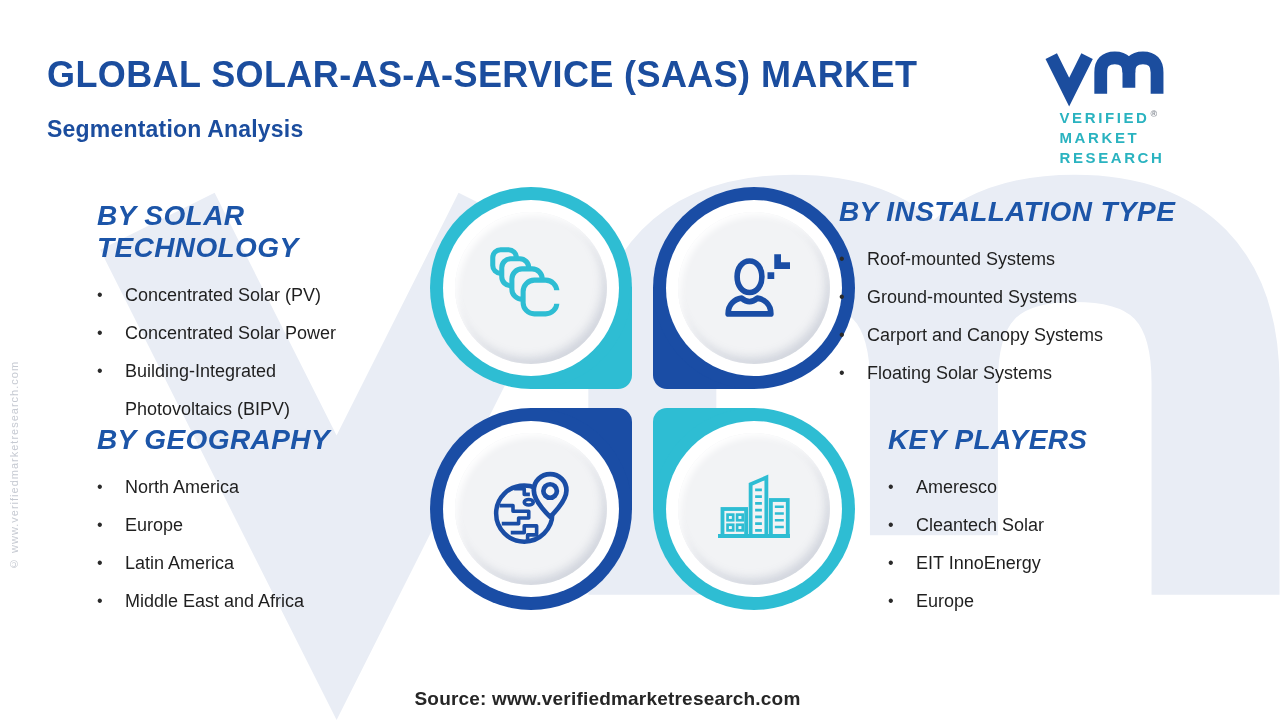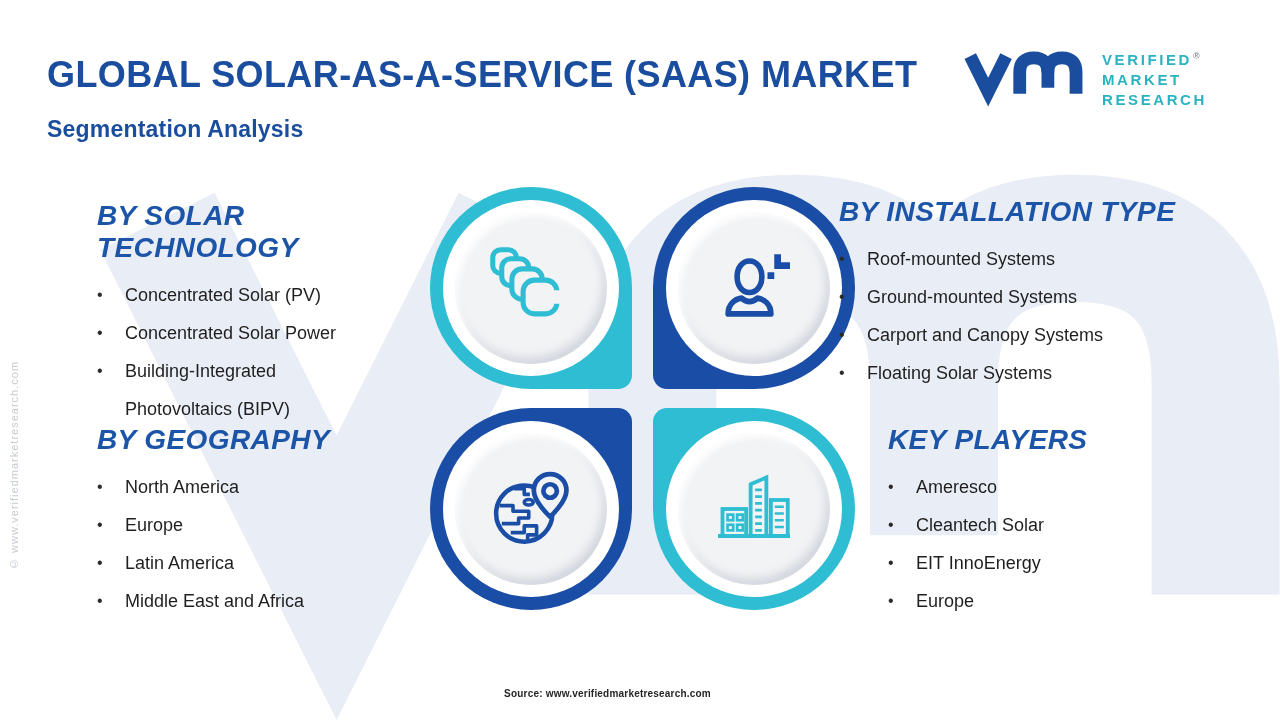--- a/index.html
+++ b/index.html
@@ -25,21 +25,21 @@
     writing-mode:vertical-rl;transform:rotate(180deg);
     font-size:11px;color:var(--side_watermark_gray);letter-spacing:1px;}
 
   
   .title{position:absolute;left:47px;top:38px;z-index:3;
     font-size:36px;font-weight:800;letter-spacing:.4px;color:var(--brand_blue);margin-top:16px;}
   .subtitle{position:absolute;left:47px;top:116px;z-index:3;
     font-size:23px;font-weight:700;letter-spacing:.2px;color:var(--brand_blue);}
 
   
-  .logo{position:absolute;left:960px;top:46px;width:290px;height:70px;z-index:3;display:flex;align-items:flex-start;}
+  .logo{position:absolute;left:960px;top:46px;width:290px;height:70px;z-index:3;display:flex;align-items:center;flex-direction:column;}
   .logo-mono{width:128px;height:58px;overflow:visible;flex:0 0 auto;}
   .logo-mono path{stroke:var(--brand_blue);fill:none;stroke-width:30;}
   .logo-text{margin-left:14px;color:var(--logo_teal);font-weight:700;
     font-size:15px;line-height:20px;letter-spacing:2.6px;}
   .logo-text .reg{font-size:9px;color:#8a8f98;vertical-align:super;letter-spacing:0;margin-left:1px;}
 
   
   .section{position:absolute;z-index:3;}
   .section h2{font-size:28px;font-weight:800;letter-spacing:.4px;color:var(--heading_blue);margin-bottom:12px;font-style:italic;}
   .section ul{list-style:none;}
@@ -70,21 +70,21 @@
     display:flex;align-items:center;justify-content:center;}
   .icon{width:90px;height:90px;}
   .icon-teal{color:var(--teal);}
   .icon-blue{color:var(--petal_blue);}
   .icon .stroke{stroke:currentColor;fill:none;}
   .icon .maskfill{fill:var(--circle_gray);stroke:currentColor;}
   .icon .solidfill{fill:currentColor;stroke:none;}
 
   
   .footer{position:absolute;left:0;top:688px;width:1215px;text-align:center;z-index:3;
-    font-size:10px;font-weight:700;letter-spacing:.2px;color:#262626;}
+    font-size:19px;font-weight:700;letter-spacing:.2px;color:#262626;}
 </style>
 </head>
 <body>
 
 <div class="stage">
 
   <svg class="bg-watermark" viewBox="0 0 300 132" preserveAspectRatio="none" aria-hidden="true">
     <path d="M24 22 L66 106 L108 22" stroke-linejoin="miter"></path>
     <path d="M140 110 V60 Q140 26 173 26 Q206 26 206 60 V96"></path>
     <path d="M206 60 Q206 26 239 26 Q272 26 272 60 V110"></path>

